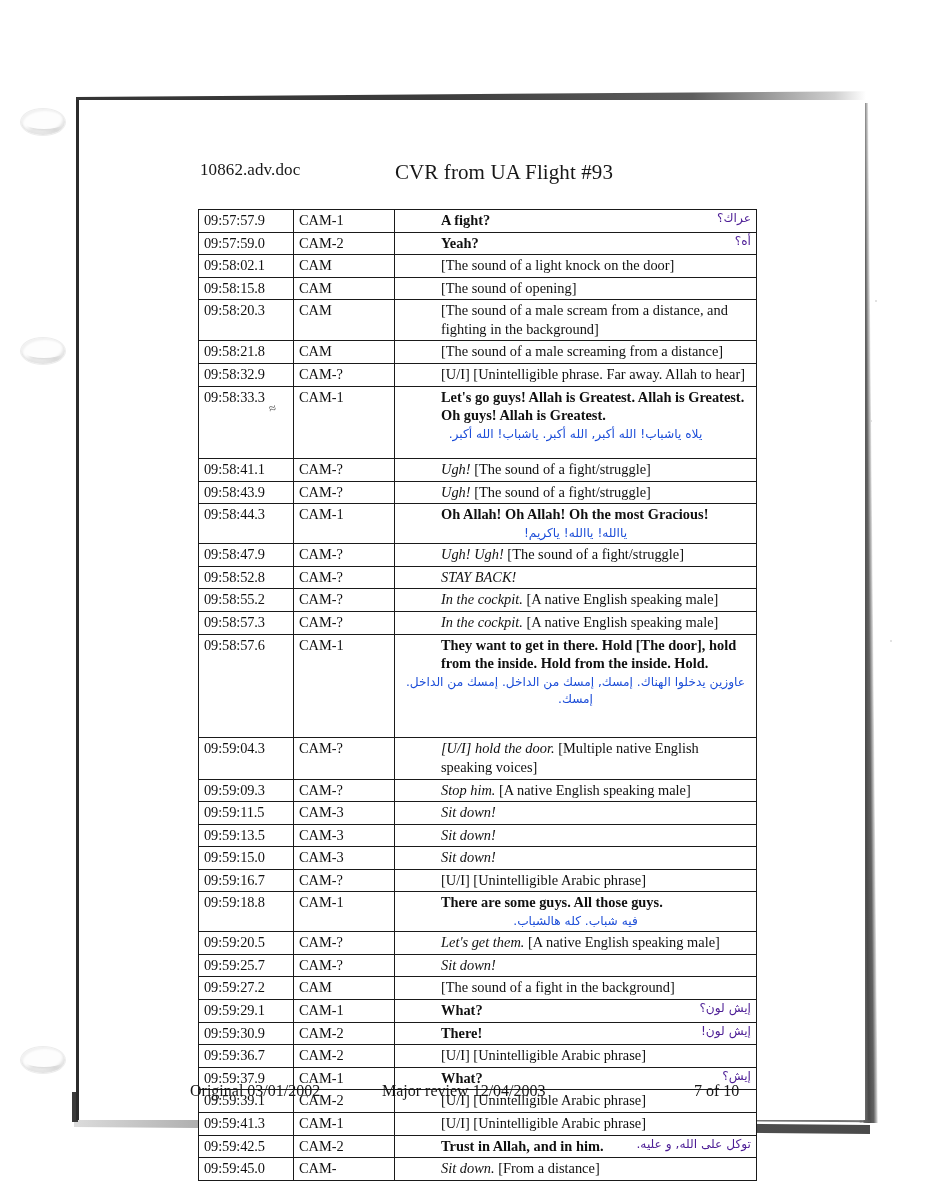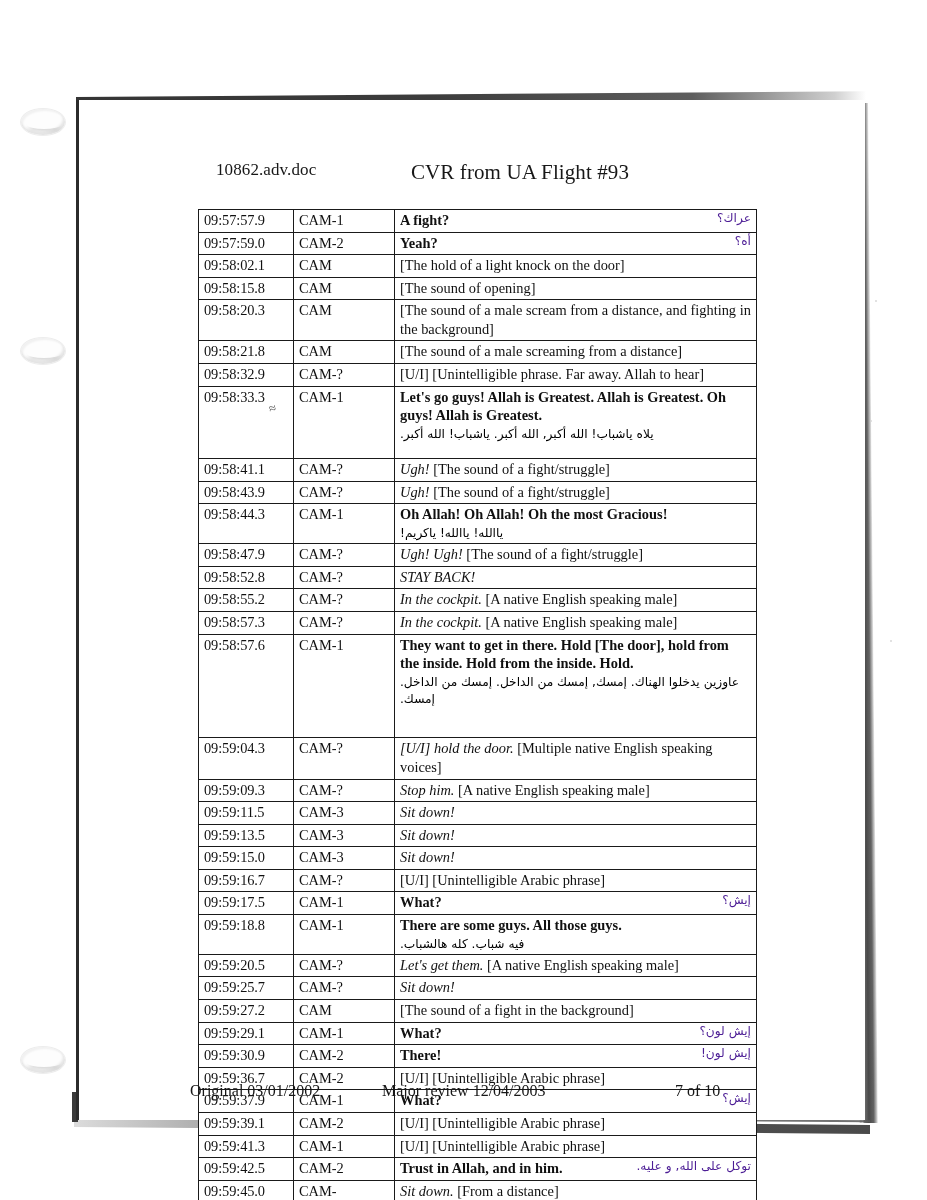--- a/index.html
+++ b/index.html
@@ -122,21 +122,20 @@
     background: #3a3a3a;
   }
 
   
   #doc-header {
     position: absolute;
     left: 200px;
     top: 160px;
     width: 560px;
     height: 24px;
-    margin-left: 16px;
   }
   #doc-header .hdr-file {
     position: absolute;
     left: 0;
     top: 0;
     font-size: 17px;
     color: #171717;
     letter-spacing: .1px;
   }
   #doc-header .hdr-title {
@@ -166,31 +165,31 @@
     color: #101010;
     vertical-align: top;
   }
   .col-time  { width: 95px; }
   .col-src   { width: 101px; }
   .col-text  { width: 362px; }
 
   .cell-time { white-space: nowrap; letter-spacing: -.1px; margin-left: 8px; }
   .cell-src  { white-space: nowrap; }
 
-  .txt-line { display: block; }
+  .txt-line { display: block; margin-left: 41px; }
   .b   { font-weight: bold; }
   .i   { font-style: italic; }
   .ar  {
     display: block;
     direction: rtl;
-    text-align: left;
+    text-align: center;
     font-family: "DejaVu Sans", "Liberation Sans", sans-serif;
     font-size: 12.2px;
     line-height: 1.34;
-    color: #000000;
+    color: #1d4ed8;
     padding-top: 1px;
   }
   .ar-inline {
     float: right;
     direction: rtl;
     font-family: "DejaVu Sans", "Liberation Sans", sans-serif;
     font-size: 12.2px;
     color: #4c1d95;
     line-height: 1.2;
   }
@@ -216,21 +215,21 @@
     position: absolute;
     left: 190px;
     top: 1082px;
     width: 570px;
     height: 22px;
     font-size: 16px;
     color: #171717;
   }
   #doc-footer .f-left   { position: absolute; left: 0;    top: 0; }
   #doc-footer .f-center { position: absolute; left: 192px; top: 0; }
-  #doc-footer .f-right  { position: absolute; left: 485px; top: 0; }
+  #doc-footer .f-right  { position: absolute; left: 504px; top: 0; }
 
   
   .margin-dash {
     position: absolute;
     color: #7b7b7b;
     font-size: 12px;
     font-family: "Liberation Sans", sans-serif;
   }
 </style>
 </head>
@@ -309,21 +308,21 @@
         <td class="cell-src">CAM-2</td>
         <td class="cell-text clearfix">
           <span class="ar-inline">أه؟</span>
           <span class="txt-line b">Yeah?</span>
         </td>
       </tr>
       <tr>
         <td class="cell-time">09:58:02.1</td>
         <td class="cell-src">CAM</td>
         <td class="cell-text clearfix">
-          <span class="txt-line">[The hold of a  light knock on the door]</span>
+          <span class="txt-line">[The sound of a  light knock on the door]</span>
         </td>
       </tr>
       <tr>
         <td class="cell-time">09:58:15.8</td>
         <td class="cell-src">CAM</td>
         <td class="cell-text clearfix">
           <span class="txt-line">[The sound of opening]</span>
         </td>
       </tr>
       <tr>
@@ -447,28 +446,20 @@
         <td class="cell-src">CAM-3</td>
         <td class="cell-text clearfix">
           <span class="txt-line"><span class="i">Sit down!</span></span>
         </td>
       </tr>
       <tr>
         <td class="cell-time">09:59:16.7</td>
         <td class="cell-src">CAM-?</td>
         <td class="cell-text clearfix">
           <span class="txt-line">[U/I] [Unintelligible Arabic phrase]</span>
-        </td>
-      </tr>
-      <tr>
-        <td class="cell-time">09:59:17.5</td>
-        <td class="cell-src">CAM-1</td>
-        <td class="cell-text clearfix">
-          <span class="ar-inline">إيش؟</span>
-          <span class="txt-line b">What?</span>
         </td>
       </tr>
       <tr>
         <td class="cell-time">09:59:18.8</td>
         <td class="cell-src">CAM-1</td>
         <td class="cell-text clearfix">
           <span class="txt-line b">There are some guys.  All those guys.</span>
           <span class="ar">فيه شباب.  كله هالشباب.</span>
         </td>
       </tr>

